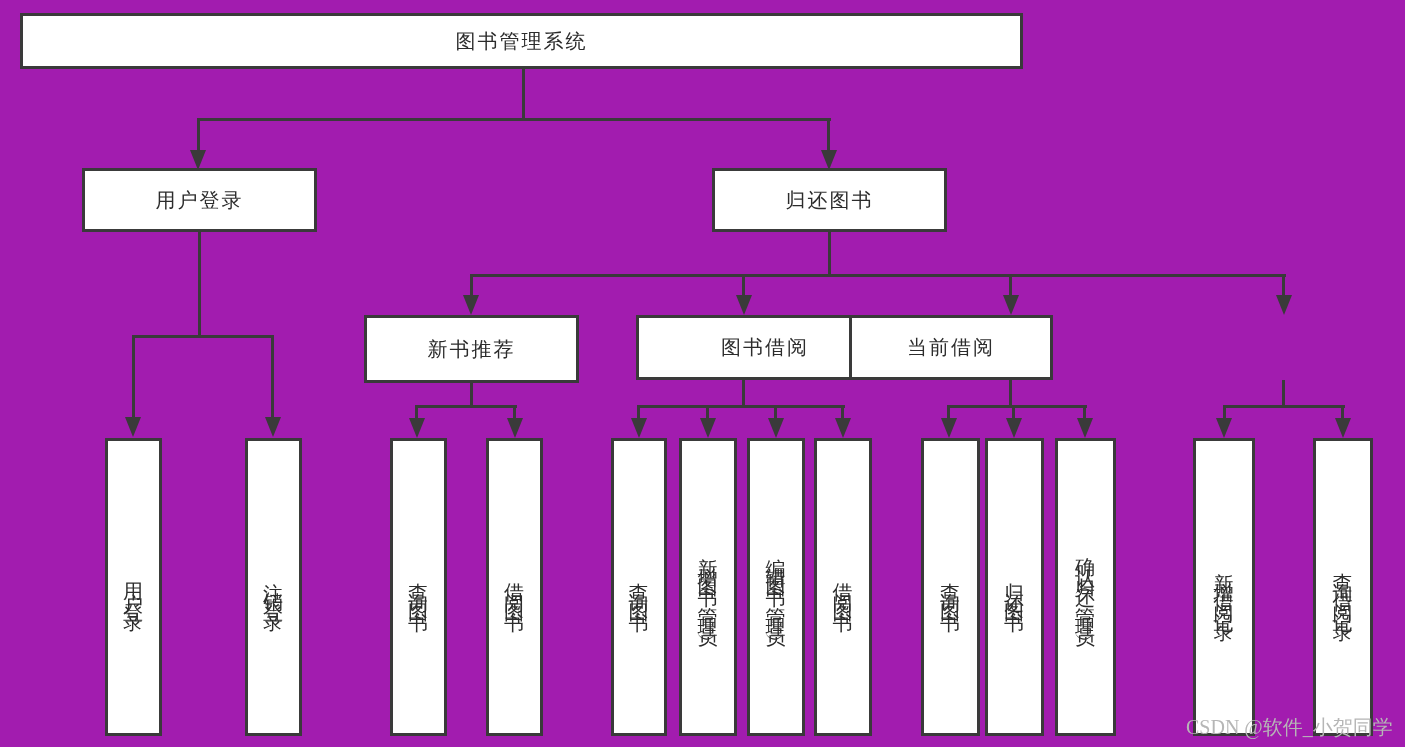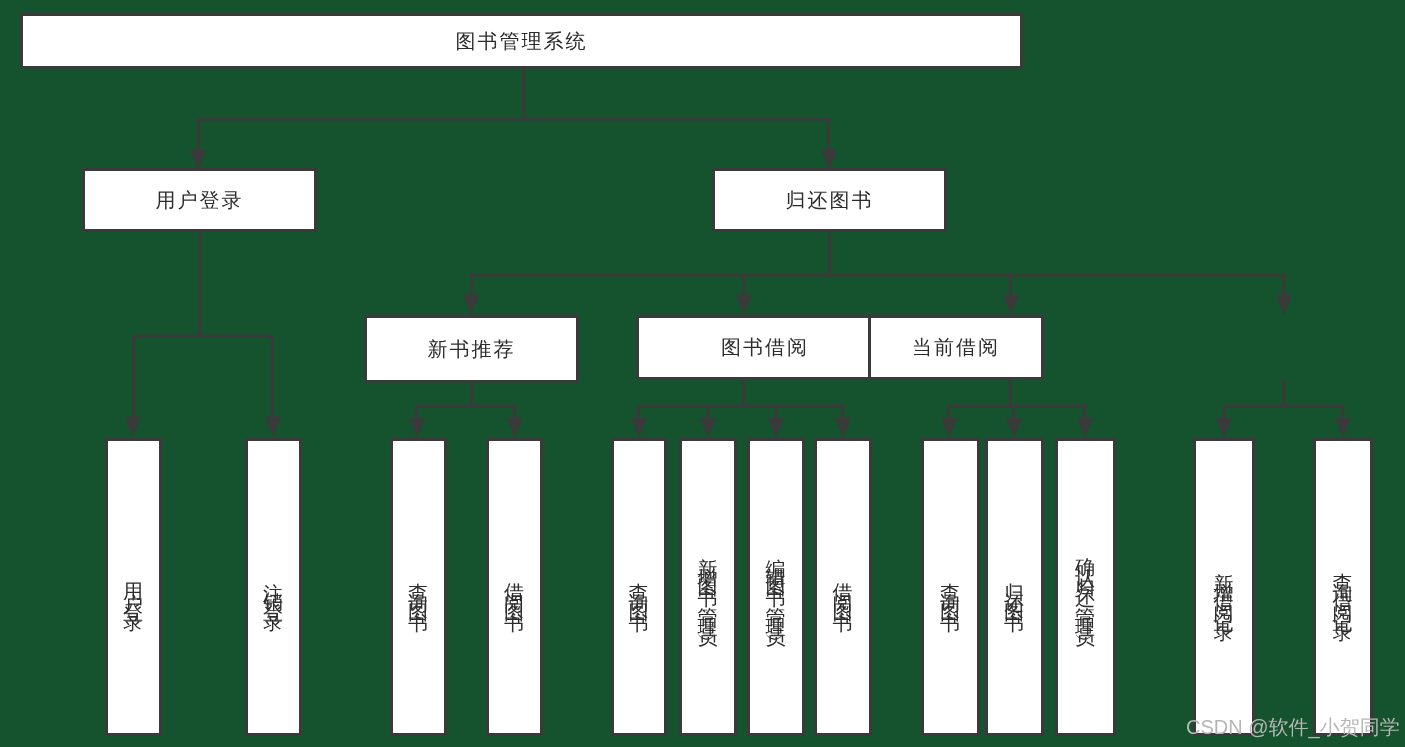--- a/index.html
+++ b/index.html
@@ -3,21 +3,21 @@
 <meta charset="utf-8">
 <style>
   :root{
     --line:#3a3a3a;
     --text:#2c2c2c;
     --wm:#b6b6b6;
   }
   html,body{margin:0;padding:0;background:#fff;}
   body{font-family:"Liberation Sans","DejaVu Sans",sans-serif;}
   .canvas{
-    position:relative;width:1405px;height:747px;background:#14532d;overflow:hidden;
+    position:relative;width:1405px;height:747px;background:#a21caf;overflow:hidden;
   }
   .node{
     position:absolute;box-sizing:border-box;background:#fff;
     border:3px solid var(--line);
     display:flex;align-items:center;justify-content:center;
     z-index:2;
   }
   .hlabel{
     color:var(--text);font-size:20px;letter-spacing:2px;white-space:nowrap;
   }
@@ -27,21 +27,21 @@
     line-height:1.1;white-space:nowrap;
   }
   .line{position:absolute;background:var(--line);z-index:1;}
   .arrow{
     position:absolute;width:0;height:0;z-index:1;
     border-left:8px solid transparent;border-right:8px solid transparent;
     border-top:20px solid var(--line);
   }
   .watermark{
     position:absolute;left:1186px;top:714px;z-index:5;
-    color:var(--wm);font-size:20px;white-space:nowrap;
+    color:var(--wm);font-size:20px;white-space:nowrap;font-family:Liberation Serif, serif;
   }
 </style>
 </head>
 <body>
 
 <div class="canvas">
 
   <div class="node" style="left:20px;top:13px;width:1003px;height:56px">
     <span class="hlabel">图书管理系统</span>
   </div>
@@ -52,21 +52,21 @@
   <div class="node" style="left:712px;top:168px;width:235px;height:64px">
     <span class="hlabel">归还图书</span>
   </div>
 
   <div class="node" style="left:364px;top:315px;width:215px;height:68px">
     <span class="hlabel">新书推荐</span>
   </div>
   <div class="node" style="left:636px;top:315px;width:258px;height:65px">
     <span class="hlabel">图书借阅</span>
   </div>
-  <div class="node" style="left:868px;top:315px;width:176px;height:65px">
+  <div class="node" style="left:849px;top:315px;width:204px;height:65px">
     <span class="hlabel">当前借阅</span>
   </div>
 
   <div class="node leaf" style="left:105px;top:438px;width:57px;height:298px">
     <span class="vlabel">用户登录</span>
   </div>
   <div class="node leaf" style="left:245px;top:438px;width:57px;height:298px">
     <span class="vlabel">注销登录</span>
   </div>
   <div class="node leaf" style="left:390px;top:438px;width:57px;height:298px">

